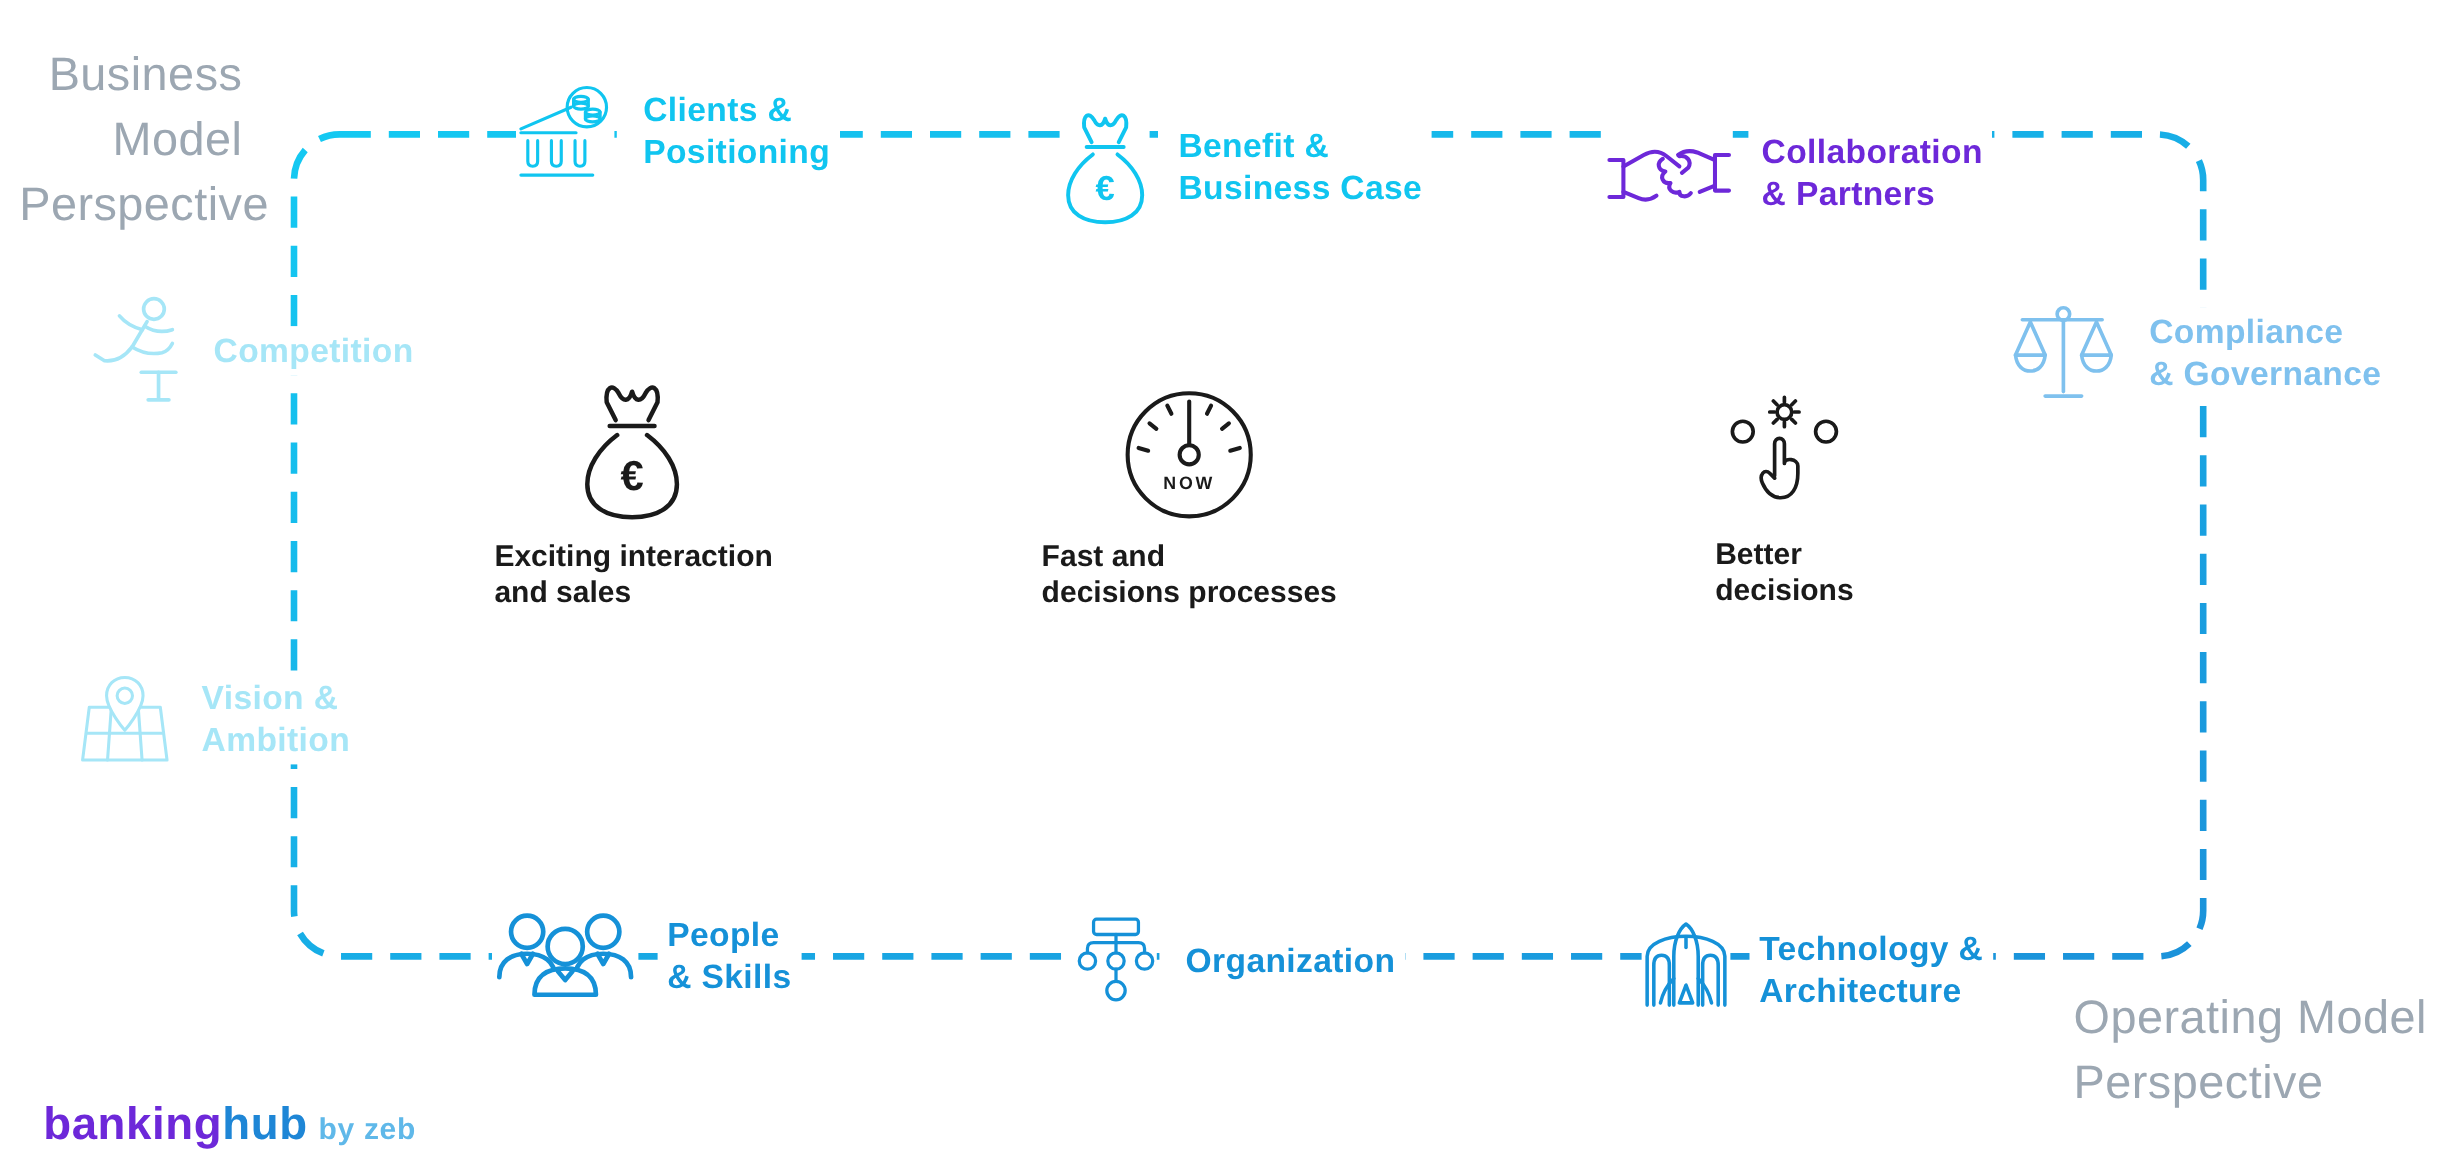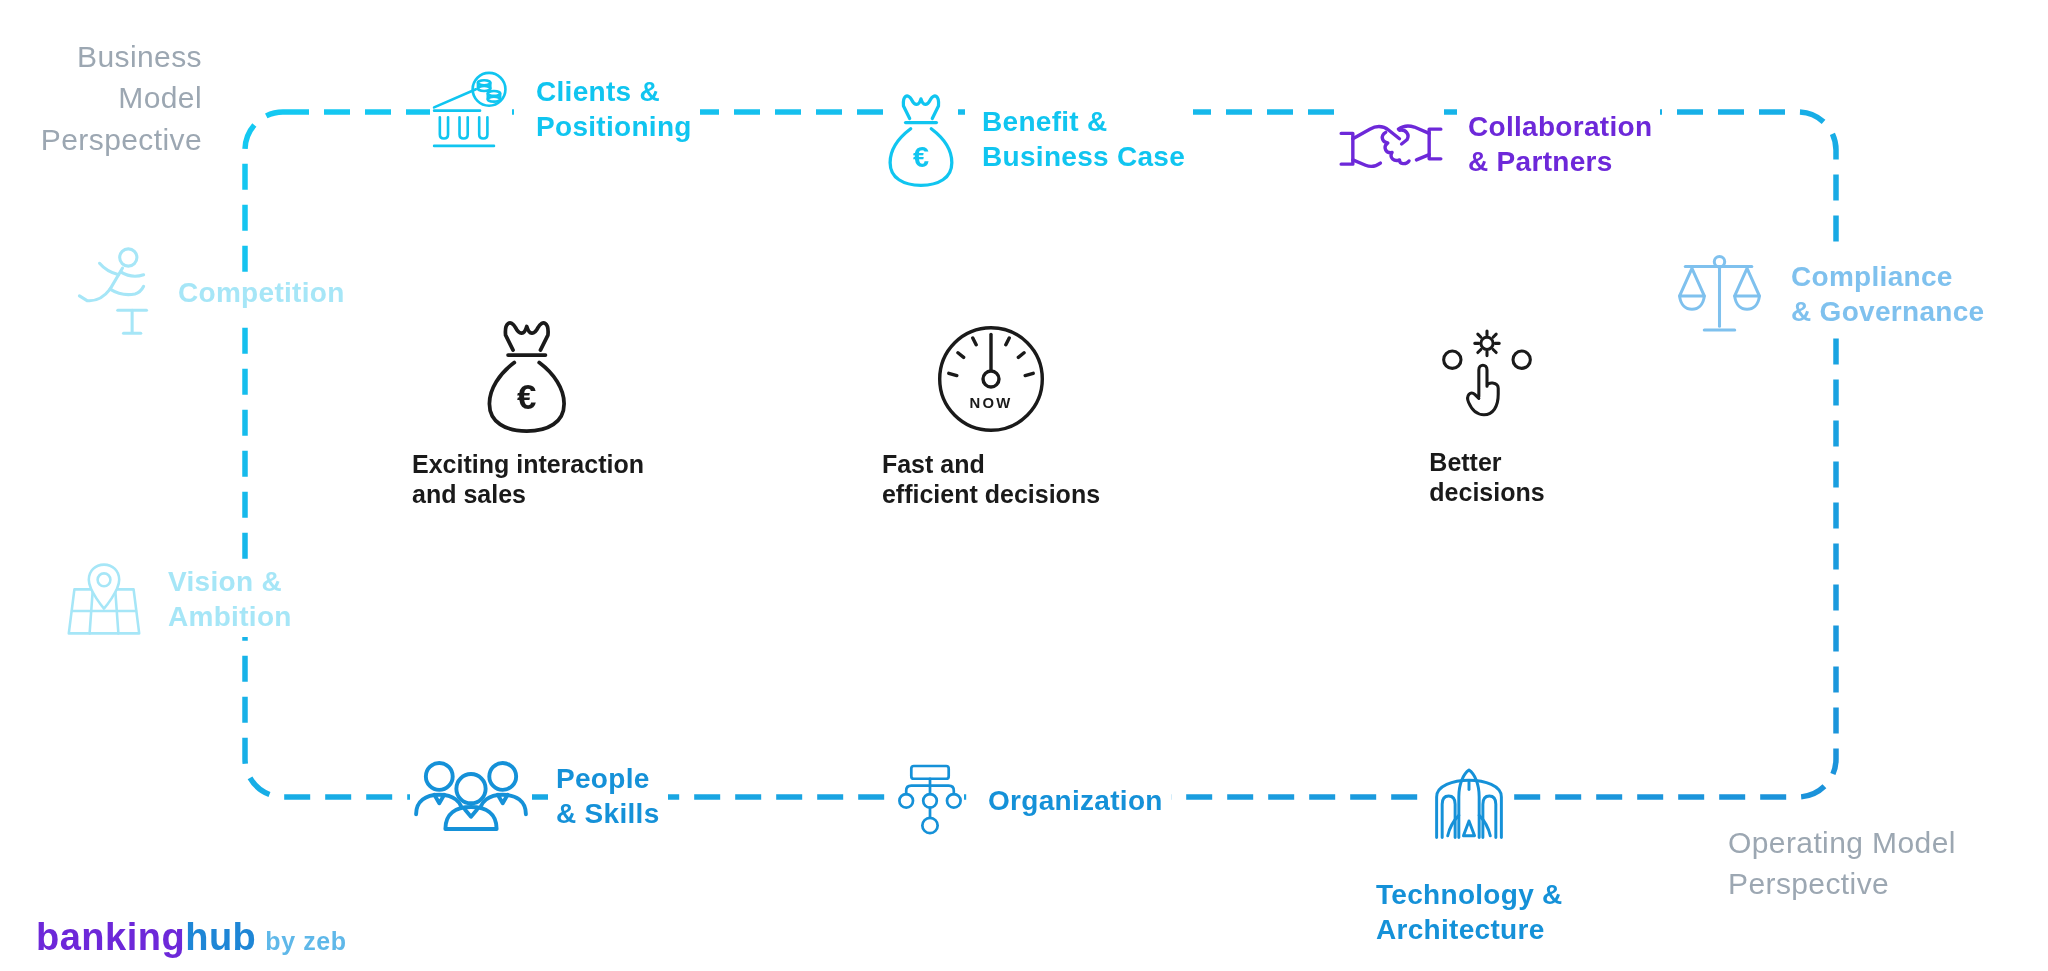--- a/index.html
+++ b/index.html
@@ -16,21 +16,21 @@
   .label{font-size:28px;font-weight:bold;line-height:1.25;white-space:pre-line;background:#fff;padding:3px 8px;letter-spacing:.3px;}
 
   
   .center-item{position:absolute;display:flex;flex-direction:column;align-items:center;color:#1a1a1a;}
   .cicon{display:flex;align-items:center;justify-content:center;}
   .cicon svg{width:100%;height:100%;}
   .cicon svg *{fill:none;stroke:currentColor;stroke-width:3;stroke-linecap:round;stroke-linejoin:round;}
   .cicon svg text{stroke:none;fill:currentColor;font-family:"Liberation Sans",sans-serif;}
   .clabel{font-size:25px;font-weight:bold;line-height:1.18;white-space:pre-line;text-align:left;margin-top:14px;}
 
-  .perspective{position:absolute;font-size:30px;line-height:1.38;white-space:pre-line;letter-spacing:.4px;}
+  .perspective{position:absolute;font-size:39px;line-height:1.38;white-space:pre-line;letter-spacing:.4px;}
 
   .logo{position:absolute;display:flex;align-items:baseline;font-weight:bold;font-size:38px;letter-spacing:.5px;}
   .logo-by{font-size:25px;font-weight:bold;margin-left:9px;letter-spacing:.6px;}
 </style>
 </head>
 <body>
 
 <div class="canvas">
 
   <svg class="border-svg" width="2048" height="971">
@@ -175,21 +175,21 @@
         <path d="M72 36 L76 43 L80 36"></path>
         <circle cx="50" cy="31" r="12" style="fill:#fff"></circle>
         <path d="M29 64 C29 51 38 46 50 46 C62 46 71 51 71 64 Z" style="fill:#fff"></path>
         <path d="M45 48 L50 54 L55 48"></path>
       </svg>
     </span>
     <span class="label">People
 &amp; Skills</span>
   </div>
 
-  <div class="node" style="left: 1368px; top: 758px; color: rgb(21, 145, 216); flex-direction: column;">
+  <div class="node" style="left: 1368px; top: 758px; color: rgb(21, 145, 216);">
     <span class="icon" style="width:74px;height:100px">
       <svg viewBox="10 0 80 100">
         <path d="M15 82 V38 C15 14 85 14 85 38 V82"></path>
         <path d="M21 82 V46 Q21 37 28 37 Q35 37 35 46 V82"></path>
         <path d="M65 82 V46 Q65 37 72 37 Q79 37 79 46 V82"></path>
         <path d="M39 82 V38 C39 24 44 13 50 9 C56 13 61 24 61 38 V82"></path>
         <path d="M50 22 V30"></path>
         <path d="M39 58 C33 64 29 71 27 80"></path>
         <path d="M61 58 C67 64 71 71 73 80"></path>
         <path d="M50 64 L44 80 H56 Z"></path>
@@ -216,21 +216,21 @@
     <span class="cicon" style="width:114px;height:114px">
       <svg viewBox="0 0 100 100">
         <circle cx="50" cy="50" r="45"></circle>
         <path d="M34 14 L37 20 M66 14 L63 20 M21 27 L26 31 M79 27 L74 31 M13 45 L20 47 M87 45 L80 47"></path>
         <path d="M50 48 V11"></path>
         <circle cx="50" cy="50" r="7" style="fill:#fff"></circle>
         <text x="50" y="75" font-size="13" font-weight="bold" letter-spacing="2" text-anchor="middle">NOW</text>
       </svg>
     </span>
     <div class="clabel">Fast and
-efficient decisions</div>
+decisions processes</div>
   </div>
 
   <div class="center-item" style="left: 1327px; top: 318px; width: 320px; color: rgb(26, 26, 26);">
     <span class="cicon" style="width:102px;height:116px">
       <svg viewBox="0 0 100 92">
         <circle cx="50" cy="14" r="6"></circle>
         <path d="M50 2 V6 M50 22 V26 M38 14 H42 M58 14 H62 M41 5 L44 8 M59 5 L56 8 M41 23 L44 20 M59 23 L56 20"></path>
         <circle cx="16" cy="30" r="8.5"></circle>
         <circle cx="84" cy="30" r="8.5"></circle>
         <path d="M42 66 V40 C42 34 50 34 50 40 V56 C50 51 61 52 61 58 V64 C61 76 56 84 47 84 C39 84 35 79 32 72 C29 65 34 60 38 64 L42 68"></path>

